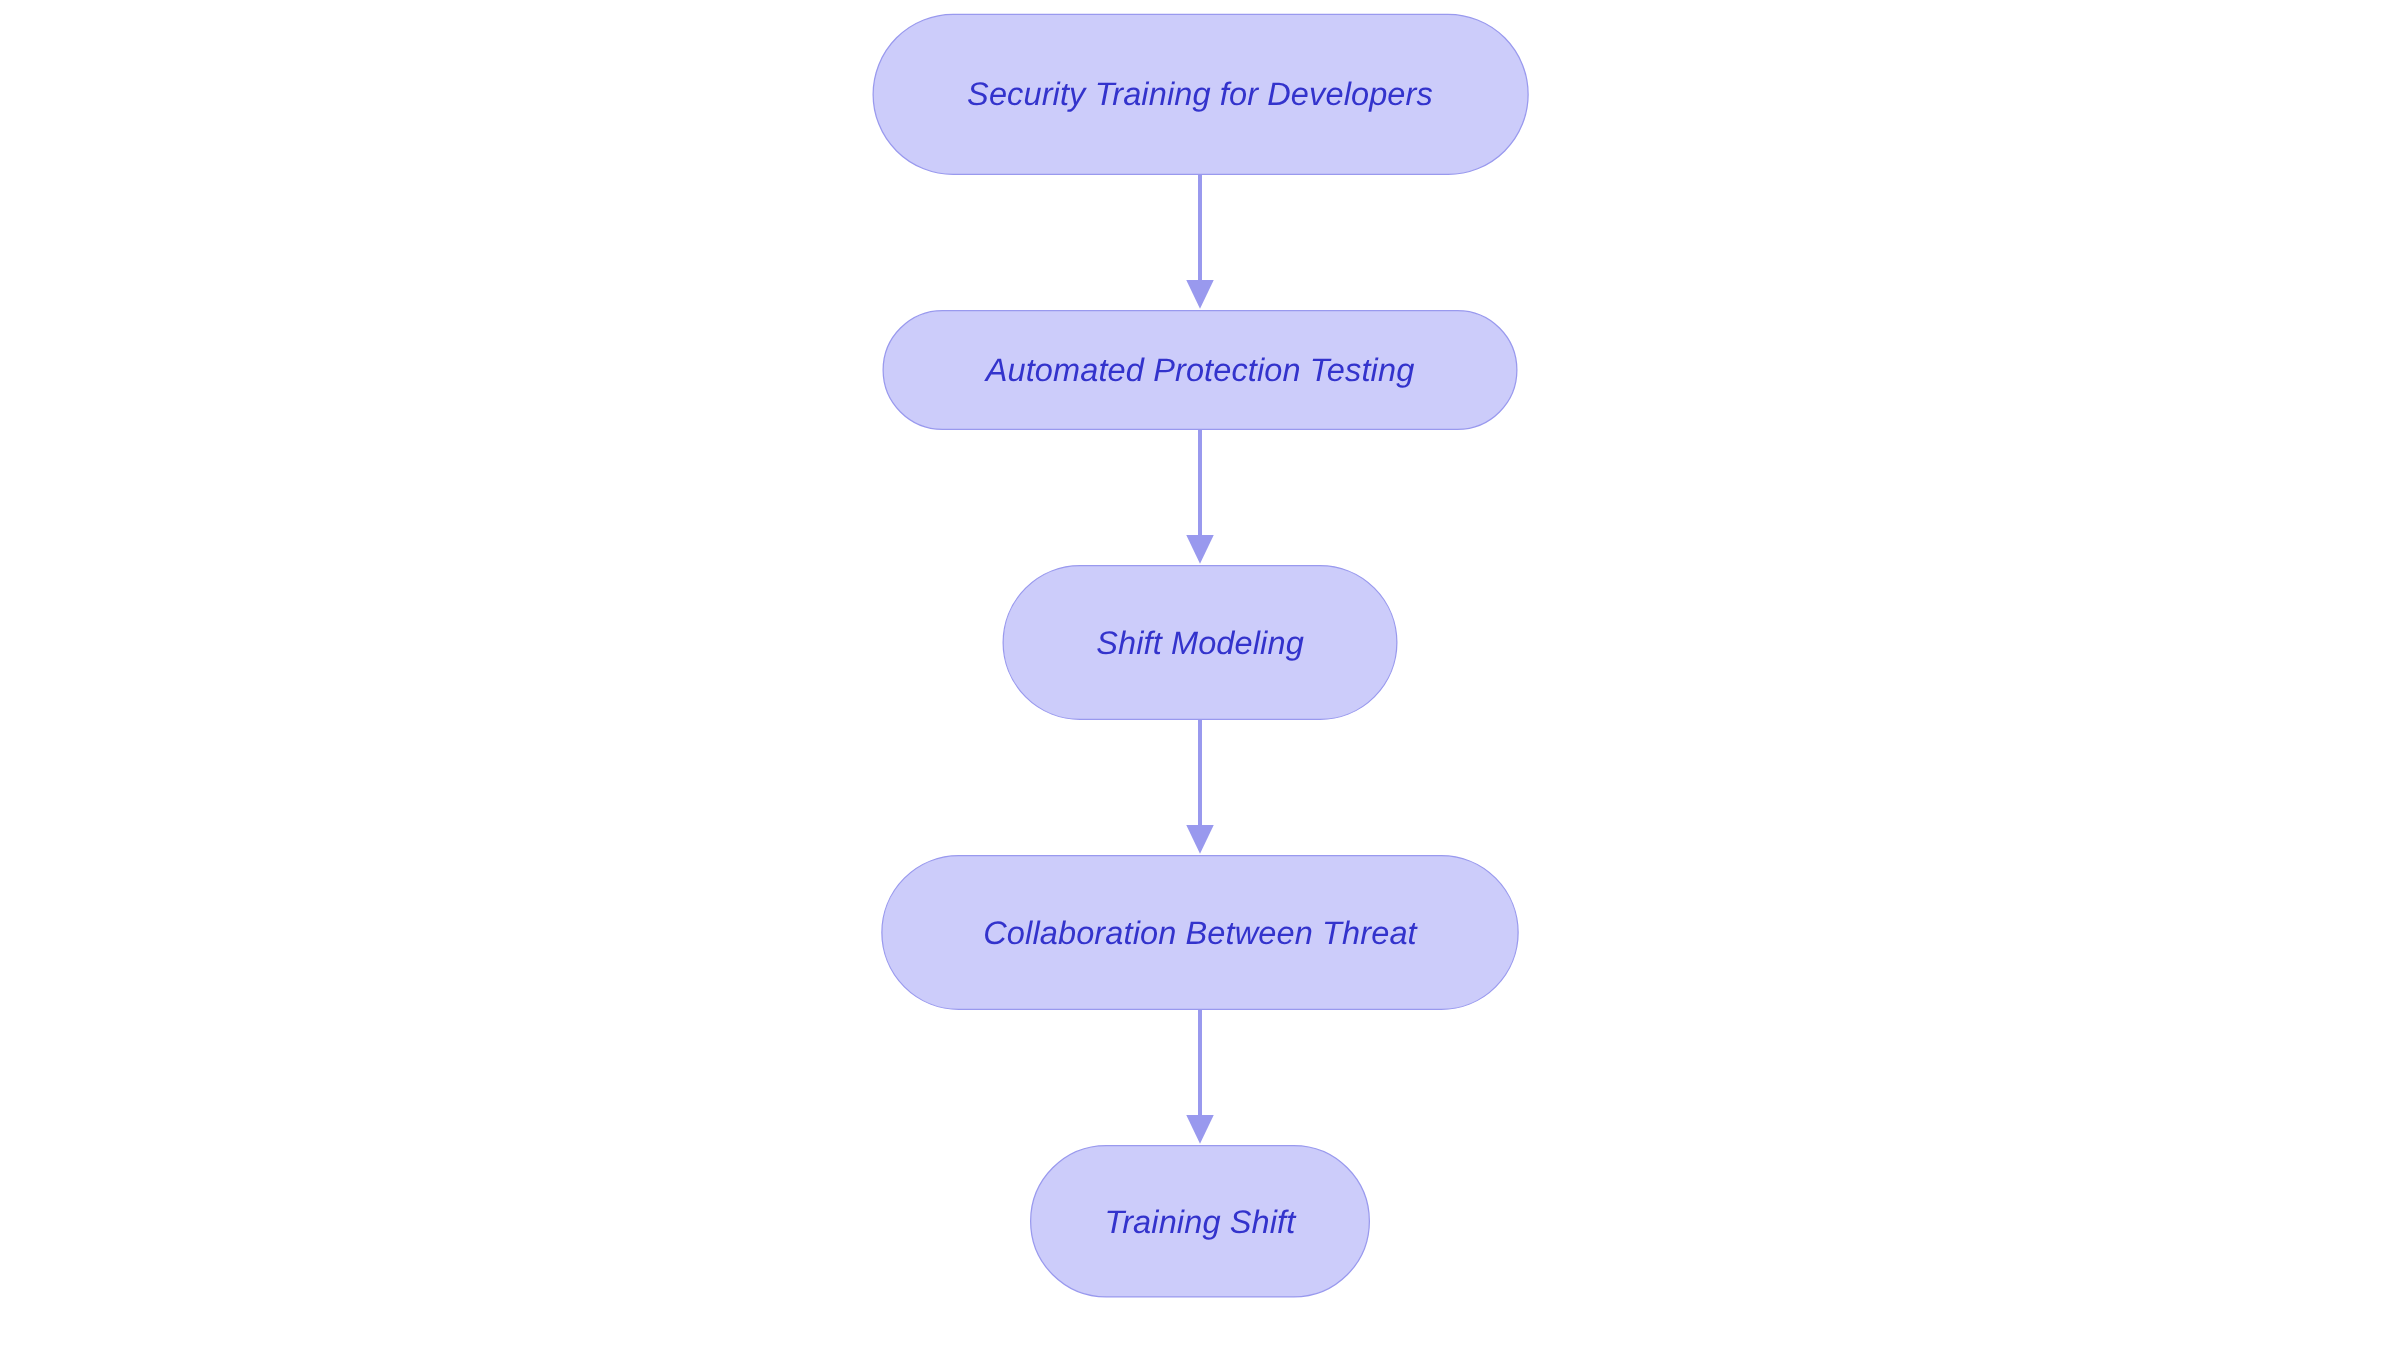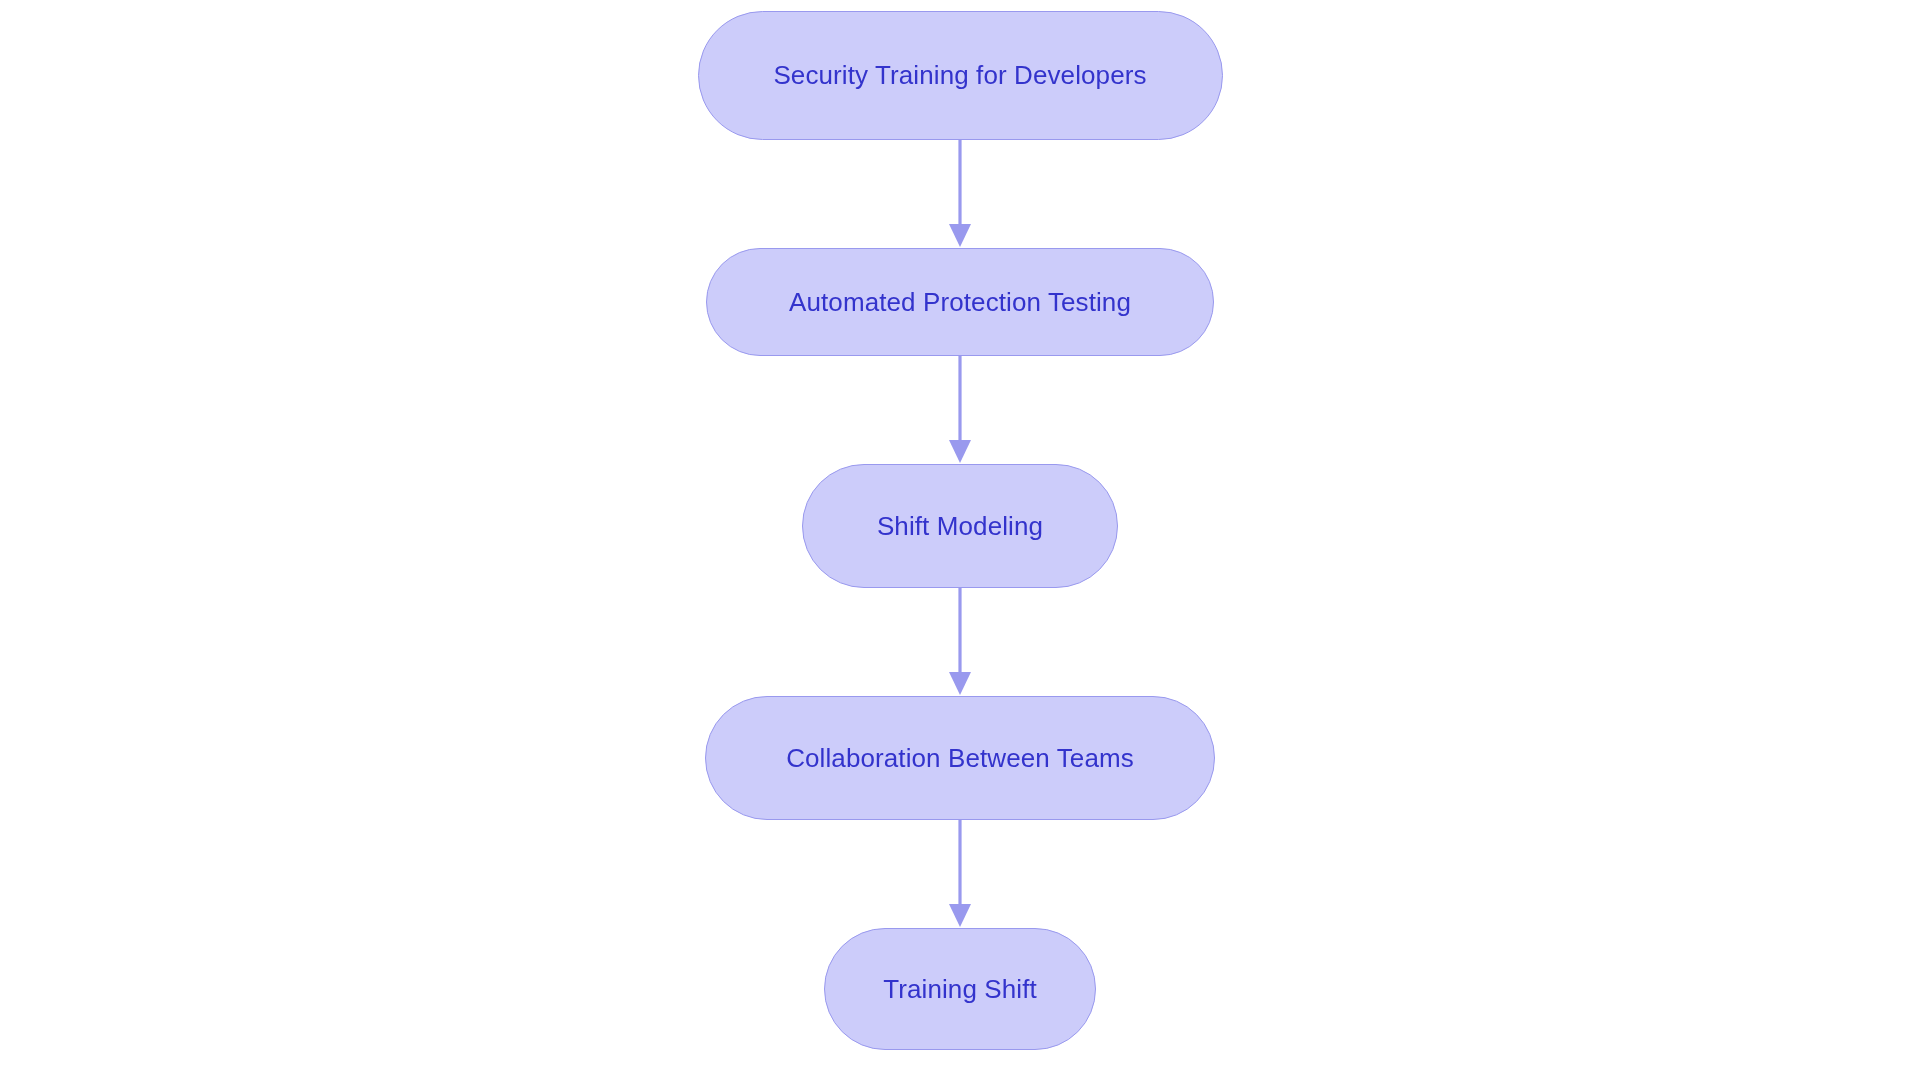--- a/index.html
+++ b/index.html
@@ -13,20 +13,21 @@
     background: #ffffff;
     font-family: "Liberation Sans", "DejaVu Sans", sans-serif;
     overflow: hidden;
   }
 
   #flowchart-canvas {
     position: relative;
     width: 1920px;
     height: 1083px;
     background: #ffffff;
+    font-style: italic;
   }
 
   
   .flow-column {
     position: absolute;
     left: 0;
     top: 0;
     width: 1920px;
     height: 1083px;
     display: flex;
@@ -54,21 +55,21 @@
     font-size: 26px;
     font-weight: 400;
     line-height: 1.1;
     letter-spacing: 0.1px;
     white-space: nowrap;
     user-select: none;
   }
 
   
   .node-0 { width: 525px; height: 129px; }
-  .node-1 { width: 508px; height: 108px; }
+  .node-1 { width: 508px; height: 96px; }
   .node-2 { width: 316px; height: 124px; }
   .node-3 { width: 510px; height: 124px; }
   .node-4 { width: 272px; height: 122px; }
 
   
   .connector {
     position: relative;
     width: 40px;
     height: 108px;
     flex: 0 0 auto;
@@ -114,21 +115,21 @@
     </div>
 
     <div class="connector">
       <svg viewBox="0 0 40 108" xmlns="http://www.w3.org/2000/svg" aria-hidden="true">
         <line x1="20" y1="0" x2="20" y2="88" stroke="#9999ee" stroke-width="3.2"></line>
         <polygon points="9,84 31,84 20,107" fill="#9999ee"></polygon>
       </svg>
     </div>
 
     <div class="node node-3">
-      <span class="node-label">Collaboration Between Teams</span>
+      <span class="node-label">Collaboration Between Threat</span>
     </div>
 
     <div class="connector">
       <svg viewBox="0 0 40 108" xmlns="http://www.w3.org/2000/svg" aria-hidden="true">
         <line x1="20" y1="0" x2="20" y2="88" stroke="#9999ee" stroke-width="3.2"></line>
         <polygon points="9,84 31,84 20,107" fill="#9999ee"></polygon>
       </svg>
     </div>
 
     <div class="node node-4">

